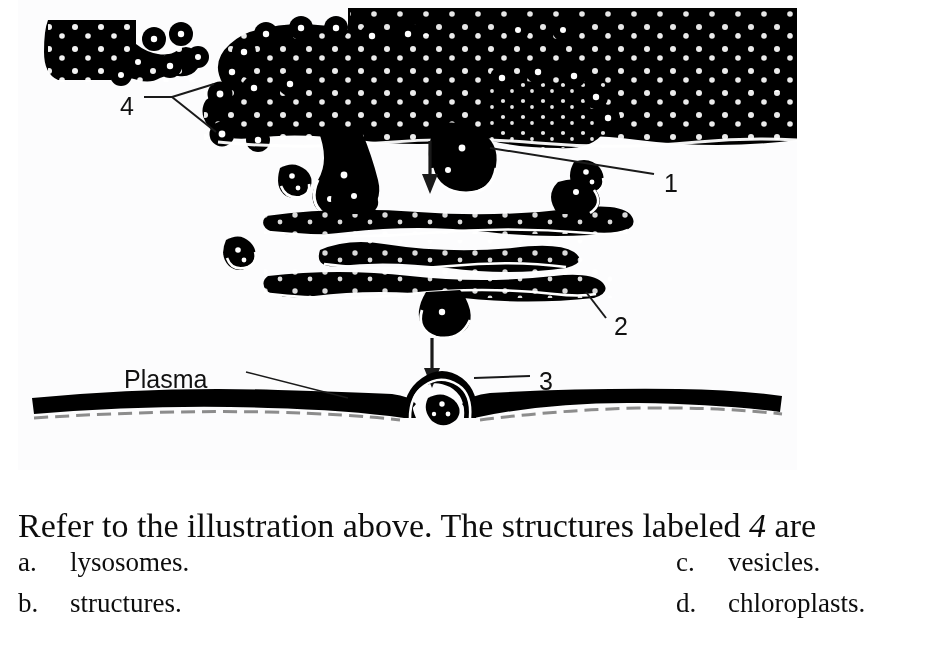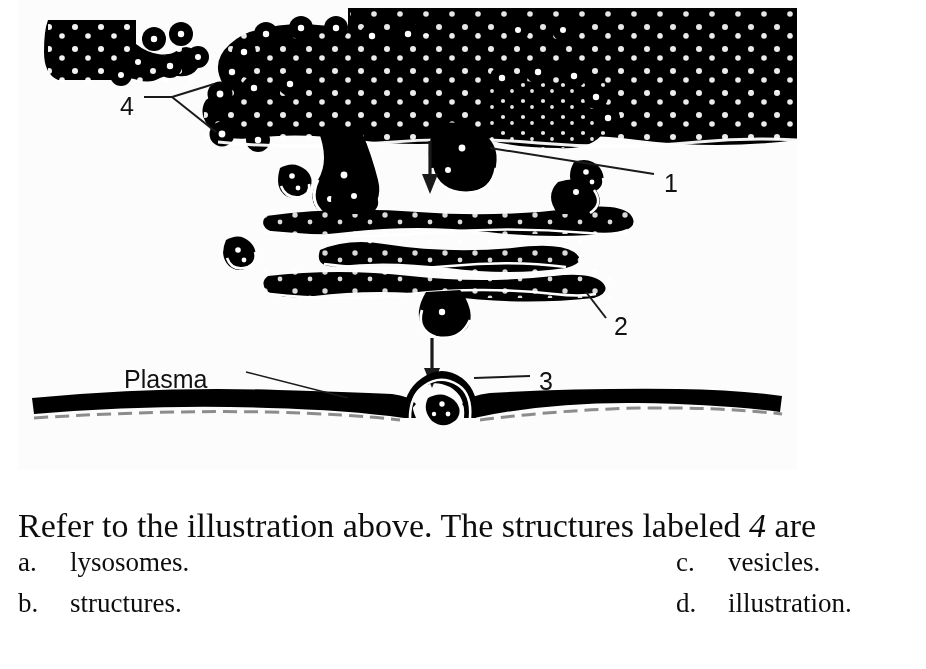--- a/index.html
+++ b/index.html
@@ -409,19 +409,19 @@
       </div>
     </div>
 
     <div class="opt-row">
       <div class="opt opt-left">
         <span class="opt-key">b.</span>
         <span class="opt-text">structures.</span>
       </div>
       <div class="opt opt-right">
         <span class="opt-key">d.</span>
-        <span class="opt-text">illustration.</span>
+        <span class="opt-text">chloroplasts.</span>
       </div>
     </div>
 
   </div>
 
 </div>
 
 </body></html>

